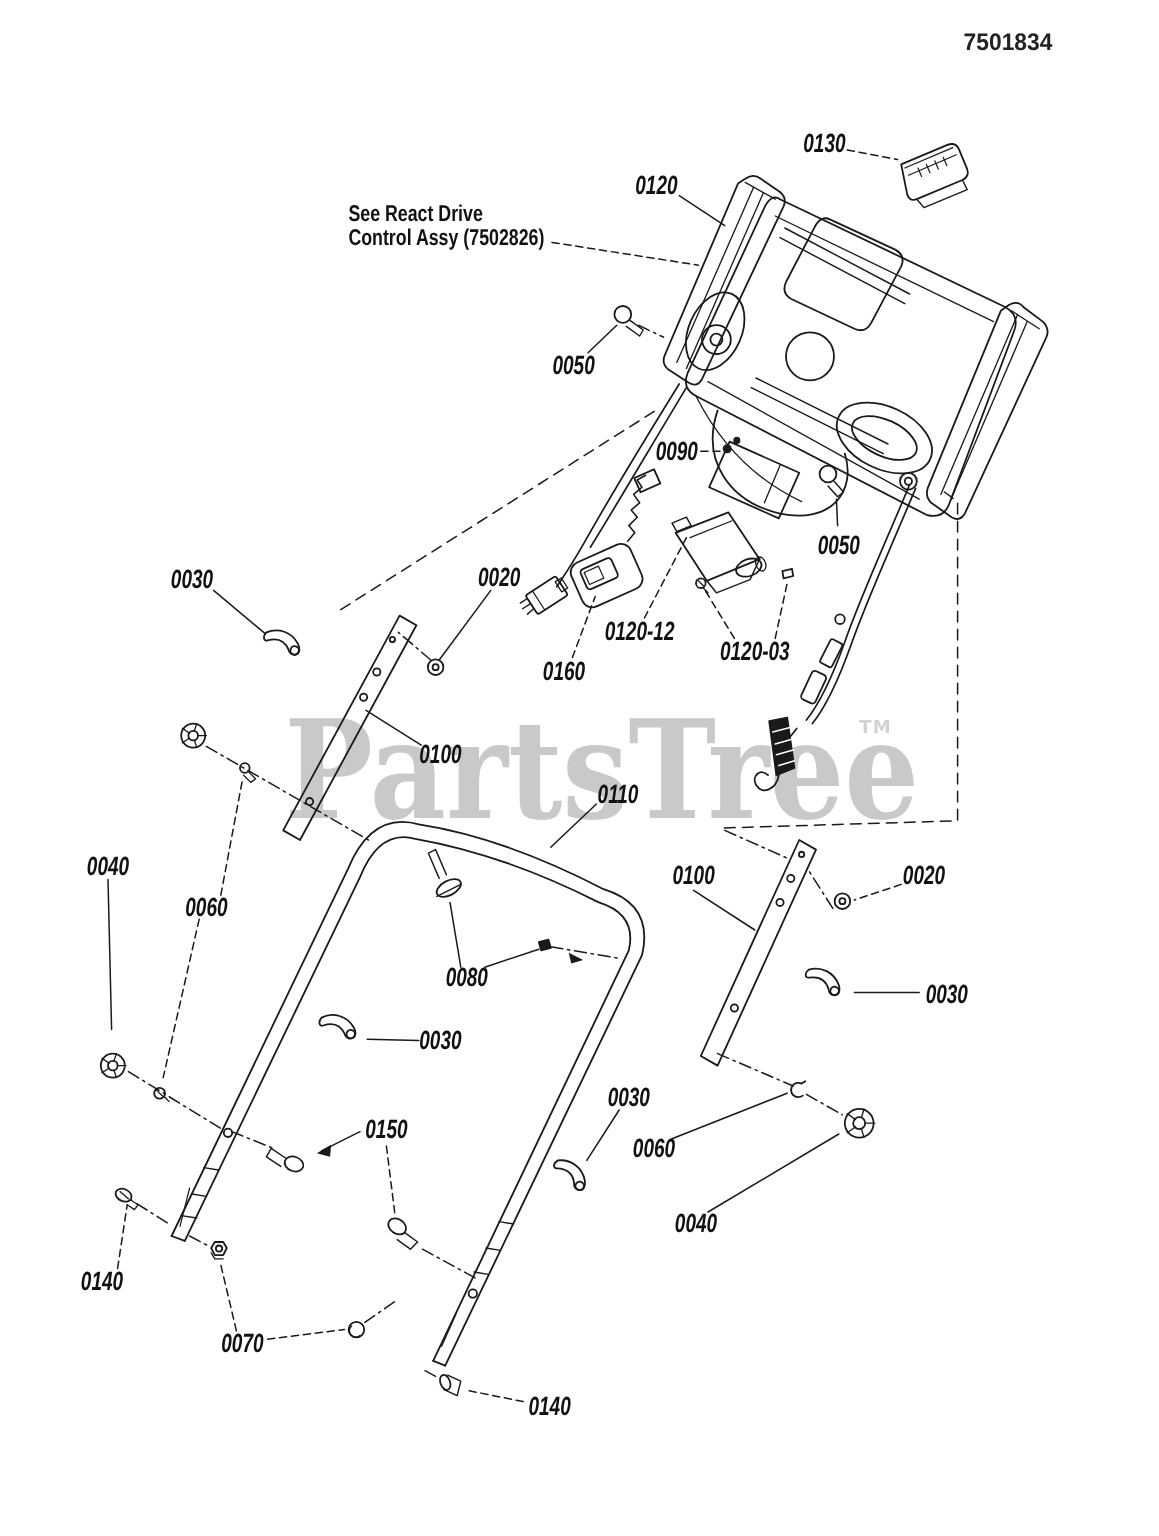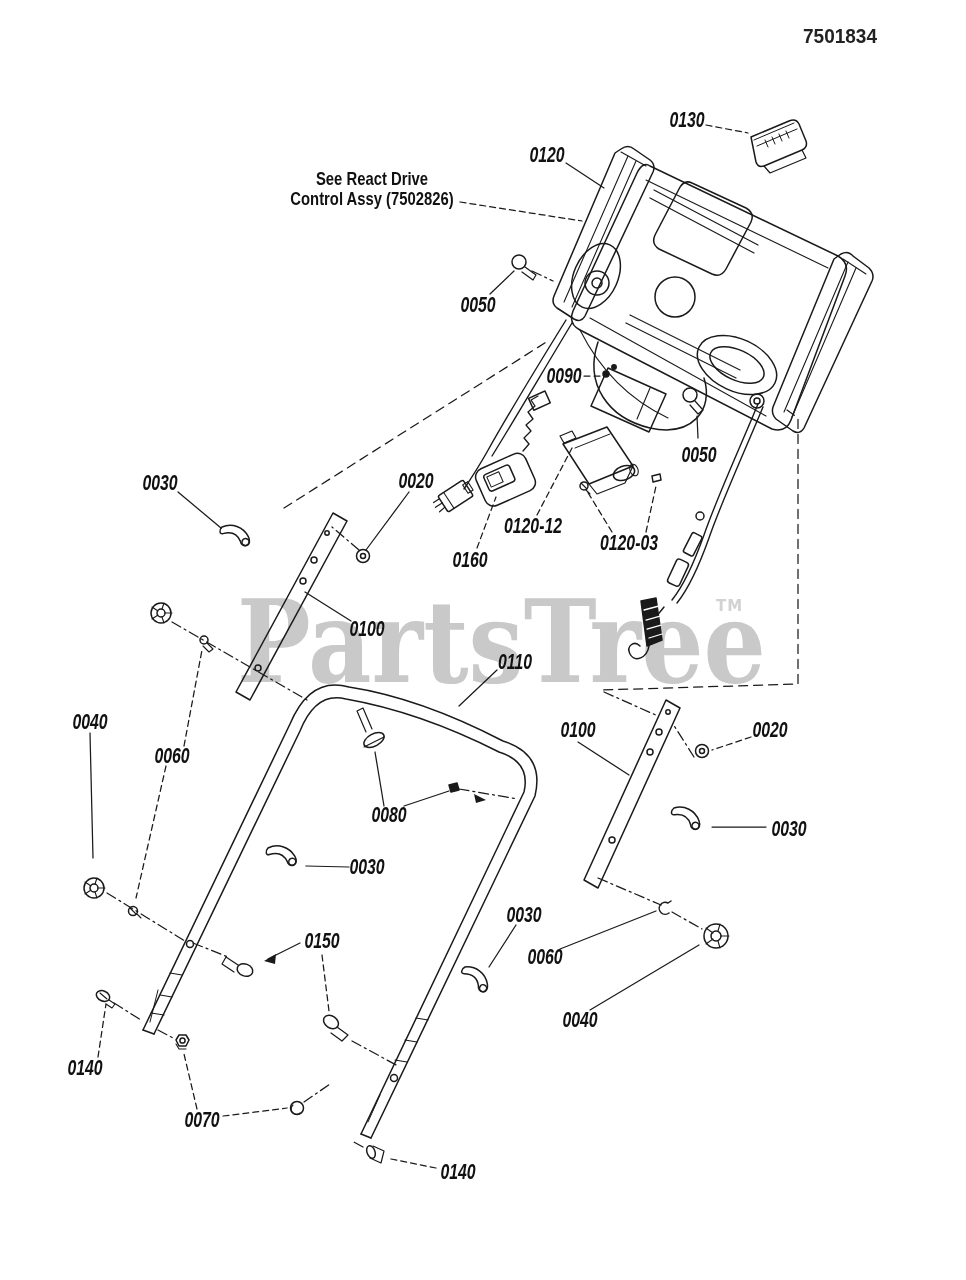--- a/index.html
+++ b/index.html
@@ -23,21 +23,21 @@
     position:absolute;transform:translate(-50%,-50%) scaleX(0.72);
     font-weight:bold;font-size:22px;color:#111;white-space:nowrap;
     font-family:"Liberation Sans",sans-serif;
   }
   .doc-number{
     position:absolute;left:840px;top:36px;transform:translate(-50%,-50%) scaleX(0.95);
     font-weight:bold;font-size:20px;color:#222;white-space:nowrap;z-index:3;
   }
   .assy-note{
     position:absolute;left:372px;top:189px;transform:translate(-50%,-50%);
-    text-align:center;z-index:3;color:#111;white-space:nowrap;
+    z-index:3;color:#111;white-space:nowrap;
   }
   .assy-note .ln{
     font-weight:bold;font-size:19px;transform:scaleX(0.78);line-height:20px;
   }
 </style>
 </head>
 <body>
 
 <div class="stage">
 

